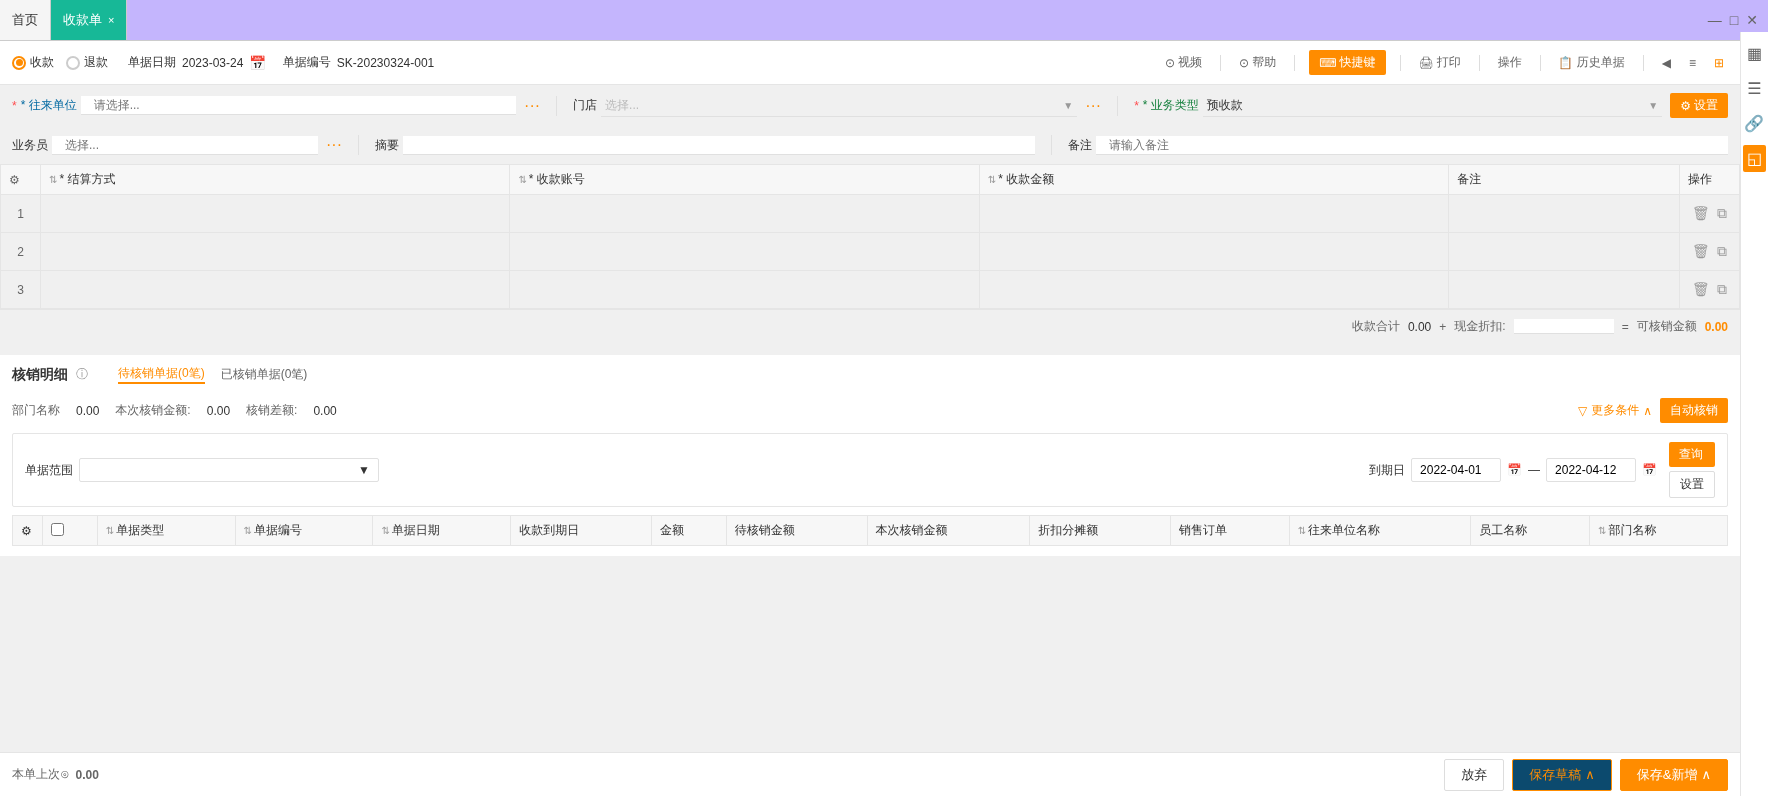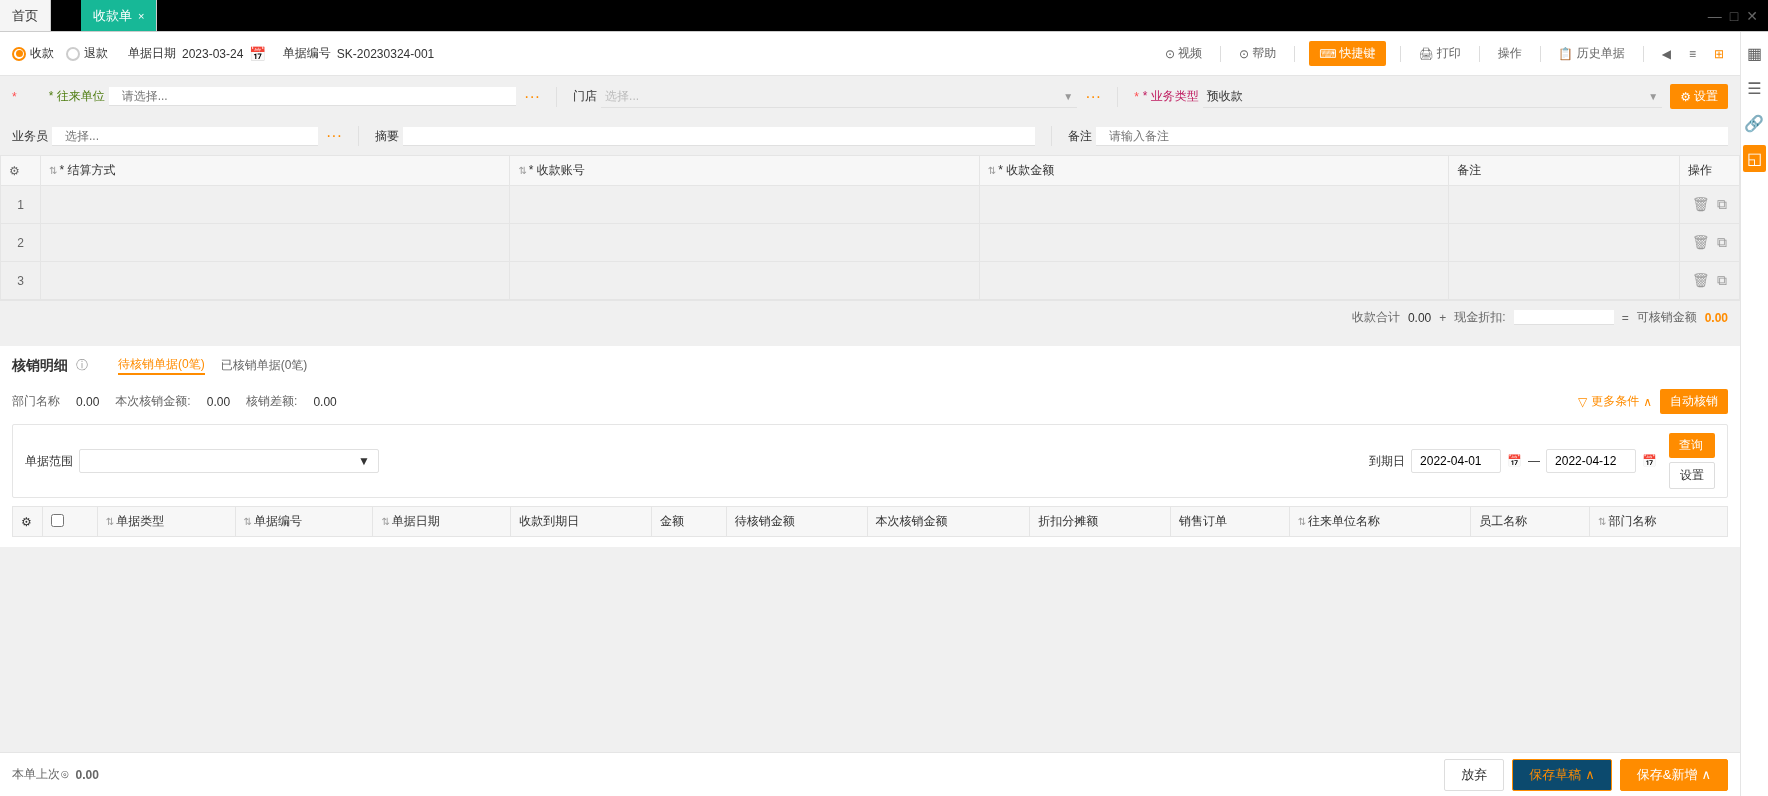--- a/index.html
+++ b/index.html
@@ -1,19 +1,19 @@
 <!DOCTYPE html>
 <html><head>
   <meta charset="utf-8">
   <style>
     * { box-sizing: border-box; margin: 0; padding: 0; }
     body { font-family: 'Microsoft YaHei', Arial, sans-serif; font-size: 12px; background: #f0f0f0; color: #333; width: 1768px; min-height: 796px; overflow: hidden; }
     
     
-    .tab-bar { display: flex; align-items: center; background: #000000; height: 32px; border-bottom: 1px solid #ccc; gap: 30px; }
+    .tab-bar { display: flex; align-items: center; background: #c4b5fd; height: 41px; border-bottom: 1px solid #ccc; }
     .tab-item { display: flex; align-items: center; padding: 0 12px; height: 100%; cursor: pointer; font-size: 13px; color: #333; border-right: 1px solid #ccc; }
     .tab-item.home { background: #f5f5f5; color: #333; }
     .tab-item.active { background: #17b897; color: #fff; }
     .tab-close { margin-left: 6px; font-size: 11px; cursor: pointer; }
     .tab-bar-right { margin-left: auto; display: flex; gap: 8px; padding-right: 10px; }
     .tab-bar-btn { background: none; border: none; cursor: pointer; font-size: 14px; color: #666; }
 
     
     .toolbar { display: flex; align-items: center; padding: 6px 12px; background: #fff; border-bottom: 1px solid #e5e5e5; height: 44px; }
     .radio-group { display: flex; align-items: center; gap: 12px; margin-right: 20px; }
@@ -176,37 +176,37 @@
       </div>
       <div class="toolbar-btn">
         <span style="color:#ff8c00;">⊞</span>
       </div>
     </div>
   </div>
 
   <div class="form-row">
     <div class="form-field">
       <span class="required">*</span>
-      <span class="field-label" style="color:#4d7c0f;margin-left:28px;">* 往来单位</span>
+      <span class="field-label" style="color:#0369a1;">* 往来单位</span>
       <input class="field-input" type="text" style="color: rgb(187, 187, 187);" placeholder="请选择...">
       <span class="field-more">···</span>
     </div>
     <div class="field-separator"></div>
     <div class="form-field">
       <span class="field-label">门店</span>
       <div class="select-field" style="flex:1; color:#bbb;">
         <span>选择...</span>
         <span class="select-arrow" style="margin-left:auto;">▼</span>
       </div>
       <span class="field-more">···</span>
     </div>
     <div class="field-separator"></div>
     <div class="form-field">
       <span class="required">*</span>
-      <span class="field-label" style="color:#be185d;">* 业务类型</span>
+      <span class="field-label" style="color:#15803d;">* 业务类型</span>
       <div class="select-field" style="flex:1; color:#333;">
         <span>预收款</span>
         <span class="select-arrow" style="margin-left:auto;">▼</span>
       </div>
     </div>
     <button class="btn-orange" style="margin-left:8px;">
       <span>⚙</span>
       <span>设置</span>
     </button>
   </div>

